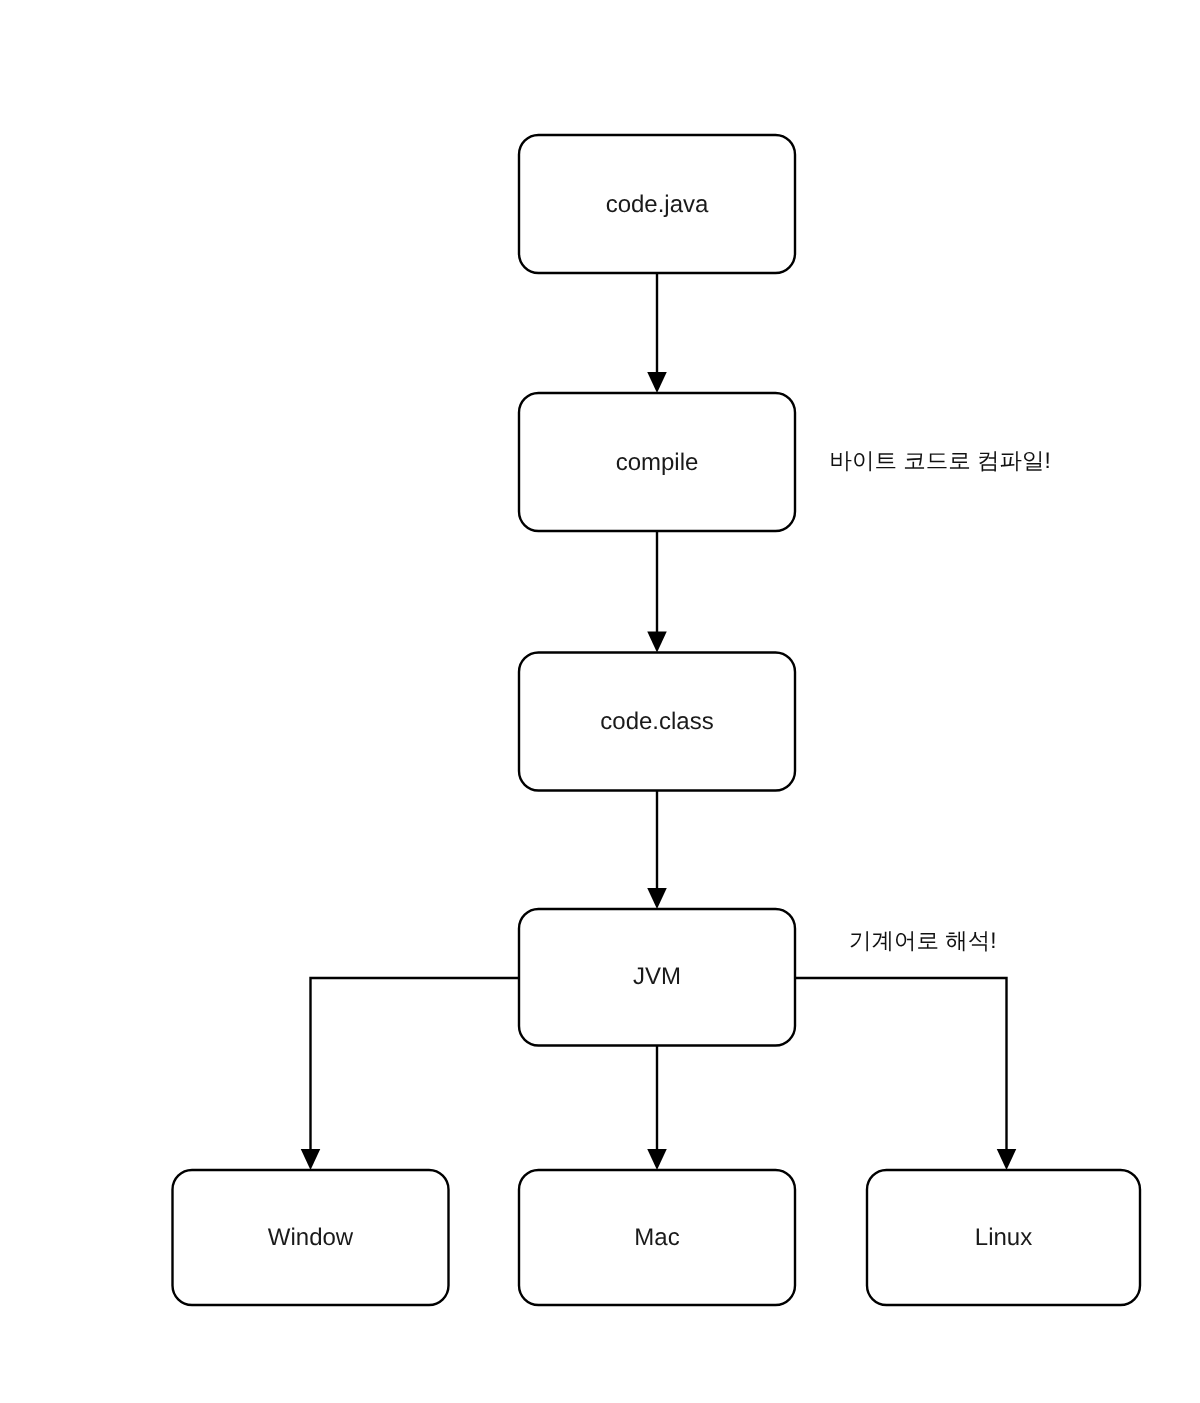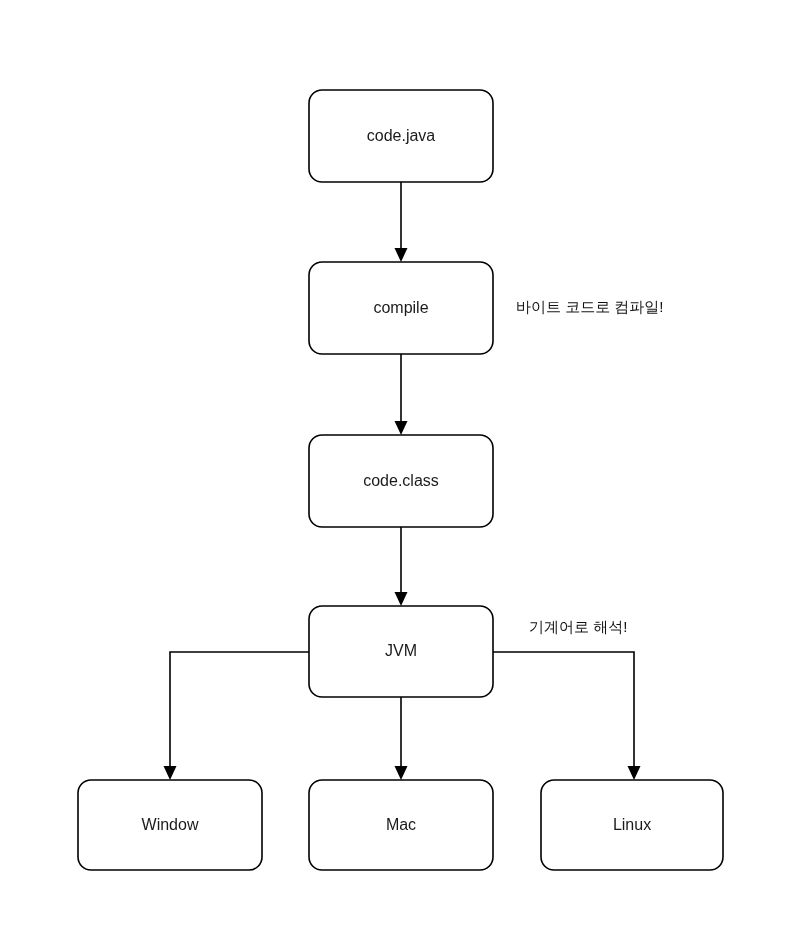--- a/index.html
+++ b/index.html
@@ -10,20 +10,21 @@
   }
   body {
     font-family: "Liberation Sans", "DejaVu Sans", sans-serif;
   }
   #canvas {
     position: relative;
     width: 756px;
     height: 935px;
     background: #ffffff;
     overflow: hidden;
+    margin-left: 37px;
   }
   #diagram-svg {
     position: absolute;
     left: 0;
     top: 0;
     width: 800px;
     height: 935px;
   }
   .node-rect {
     fill: #ffffff;

